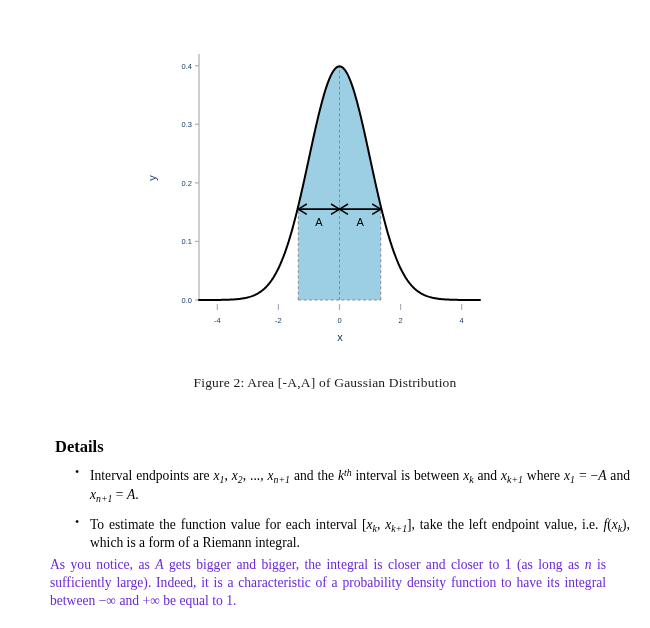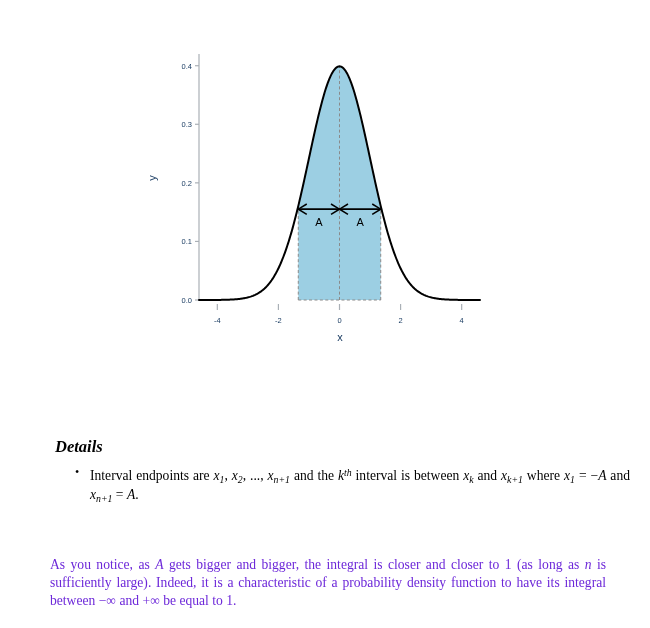--- a/index.html
+++ b/index.html
@@ -54,21 +54,20 @@
 
   
   .details-head {
     position: absolute;
     left: 55px;
     top: 437px;
     font-family: "Liberation Serif", serif;
     font-weight: bold;
     font-size: 16.5px;
     color: #000;
-    font-style: italic;
   }
 
   ul.details-list {
     position: absolute;
     left: 66px;
     top: 466px;
     width: 540px;
     margin: 0;
     padding: 0 0 0 24px;
     list-style: none;
@@ -198,32 +197,39 @@
         </g>
 
         <text id="label-A-left" class="area-label" text-anchor="middle" x="178.88315217391303" y="188.21428571428572">A</text>
         <text id="label-A-right" class="area-label" text-anchor="middle" x="220.11684782608694" y="188.21428571428572">A</text>
 
         <text id="x-axis-title" class="axis-title" x="200" y="303" text-anchor="middle">x</text>
         <text id="y-axis-title" class="axis-title" x="16" y="140" text-anchor="middle" transform="rotate(-90 16 140)">y</text>
       </svg>
     </div>
 
+    <div class="fig-caption">Figure 2: Area [-A,A] of Gaussian Distribution</div>
   </div>
 
   <div class="details-head">Details</div>
 
   <ul class="details-list">
     <li>
       Interval endpoints are <span class="mi">x</span><span class="sub">1</span>,&nbsp;<span class="mi">x</span><span class="sub">2</span>,&nbsp;...,&nbsp;<span class="mi">x</span><span class="sub">n+1</span>
       and the <span class="mi">k</span><span class="sup">th</span> interval is between
       <span class="mi">x</span><span class="sub">k</span> and <span class="mi">x</span><span class="sub">k+1</span>
       where <span class="mi">x</span><span class="sub">1</span> <span class="op">=</span> −<span class="mi">A</span>
       and <span class="mi">x</span><span class="sub">n+1</span> <span class="op">=</span> <span class="mi">A</span>.
     </li>
+    <li>
+      To estimate the function value for each interval
+      [<span class="mi">x</span><span class="sub">k</span>,&nbsp;<span class="mi">x</span><span class="sub">k+1</span>],
+      take the left endpoint value, i.e.&nbsp;<span class="mi">f</span>(<span class="mi">x</span><span class="sub">k</span>),
+      which is a form of a Riemann integral.
+    </li>
   </ul>
 
   <div class="closing-para">
     As you notice, as <span class="mi">A</span> gets bigger and bigger, the integral is closer and
     closer to 1 (as long as <span class="mi">n</span> is sufficiently large). Indeed, it is a
     characteristic of a probability density function to have its integral between
     −∞ and +∞ be equal to 1.
   </div>
 
 </div>

